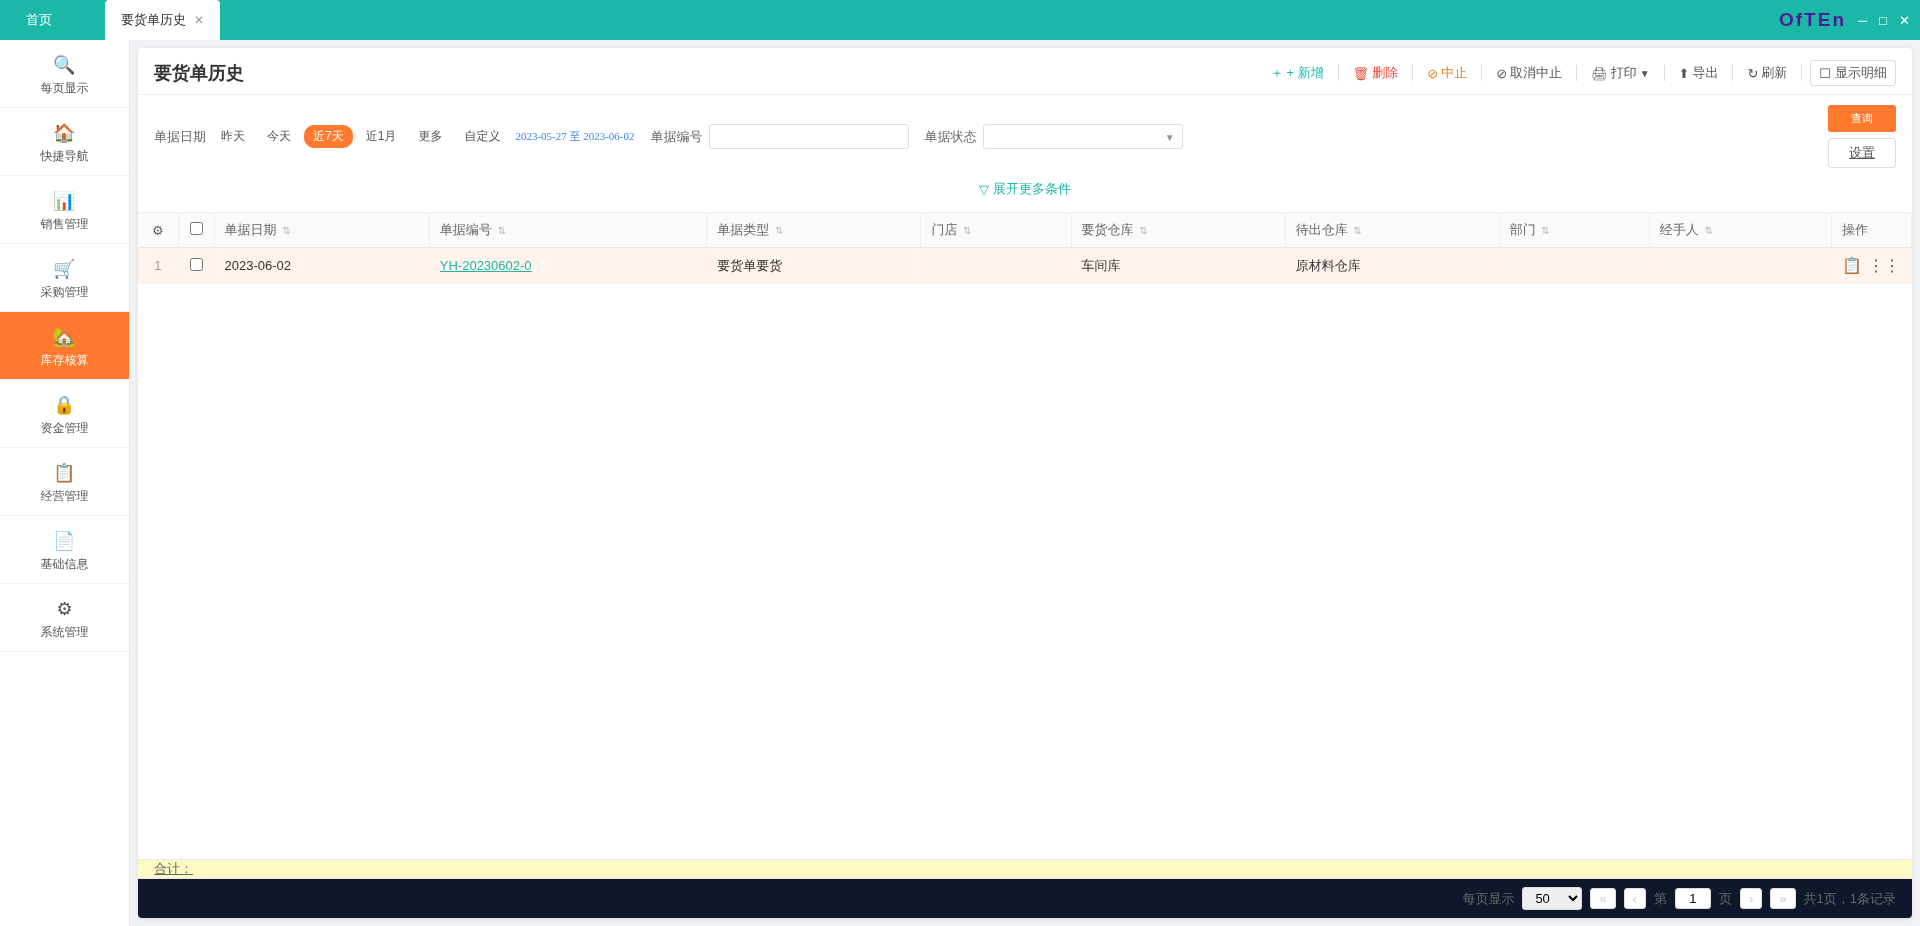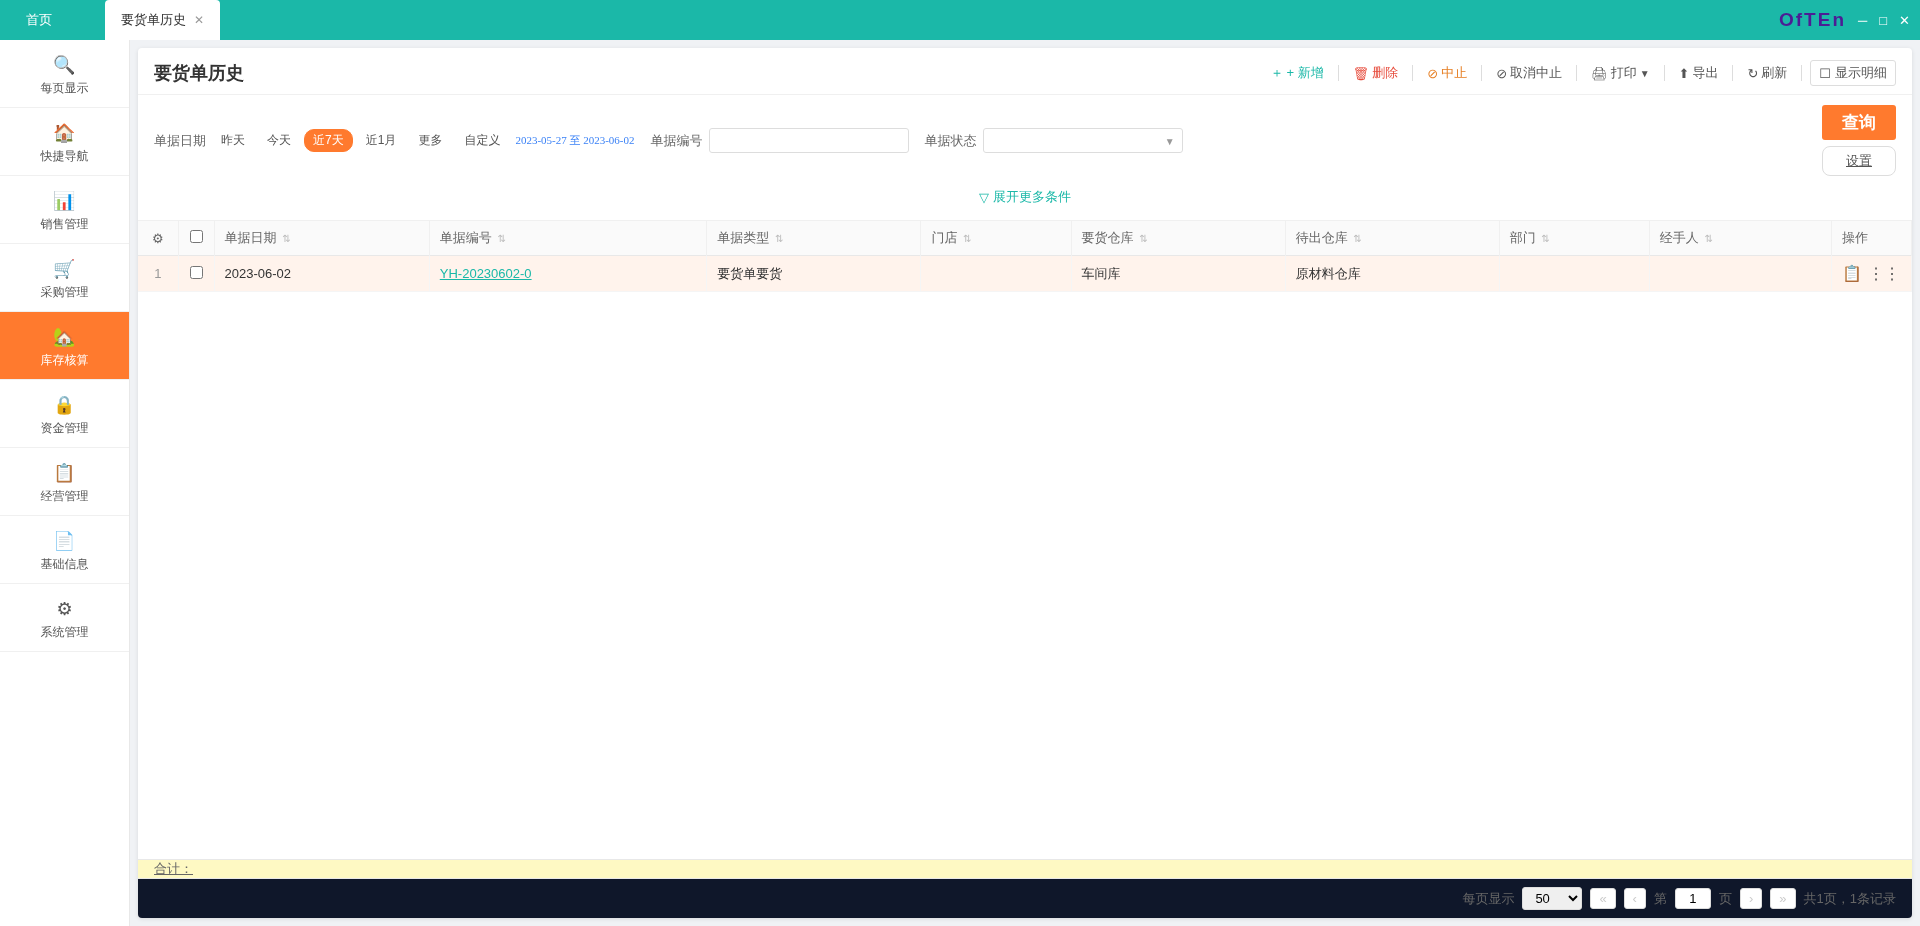--- a/index.html
+++ b/index.html
@@ -257,29 +257,29 @@
       gap: 6px;
       margin-left: auto;
     }
     .btn-query {
       background: #ff7a2e;
       color: #fff;
       border: none;
       padding: 6px 20px;
       border-radius: 3px;
       cursor: pointer;
-      font-size: 17px;
-      font-weight: bold;
+      font-size: 11px;
+      font-weight: normal;
     }
     .btn-settings {
       background: #fff;
       color: #555;
       border: 1px solid #ddd;
       padding: 5px 20px;
-      border-radius: 8px;
+      border-radius: 3px;
       cursor: pointer;
       font-size: 13px;
       text-decoration: underline;
     }
 
     
     .table-area {
       flex: 1;
       overflow: auto;
     }

